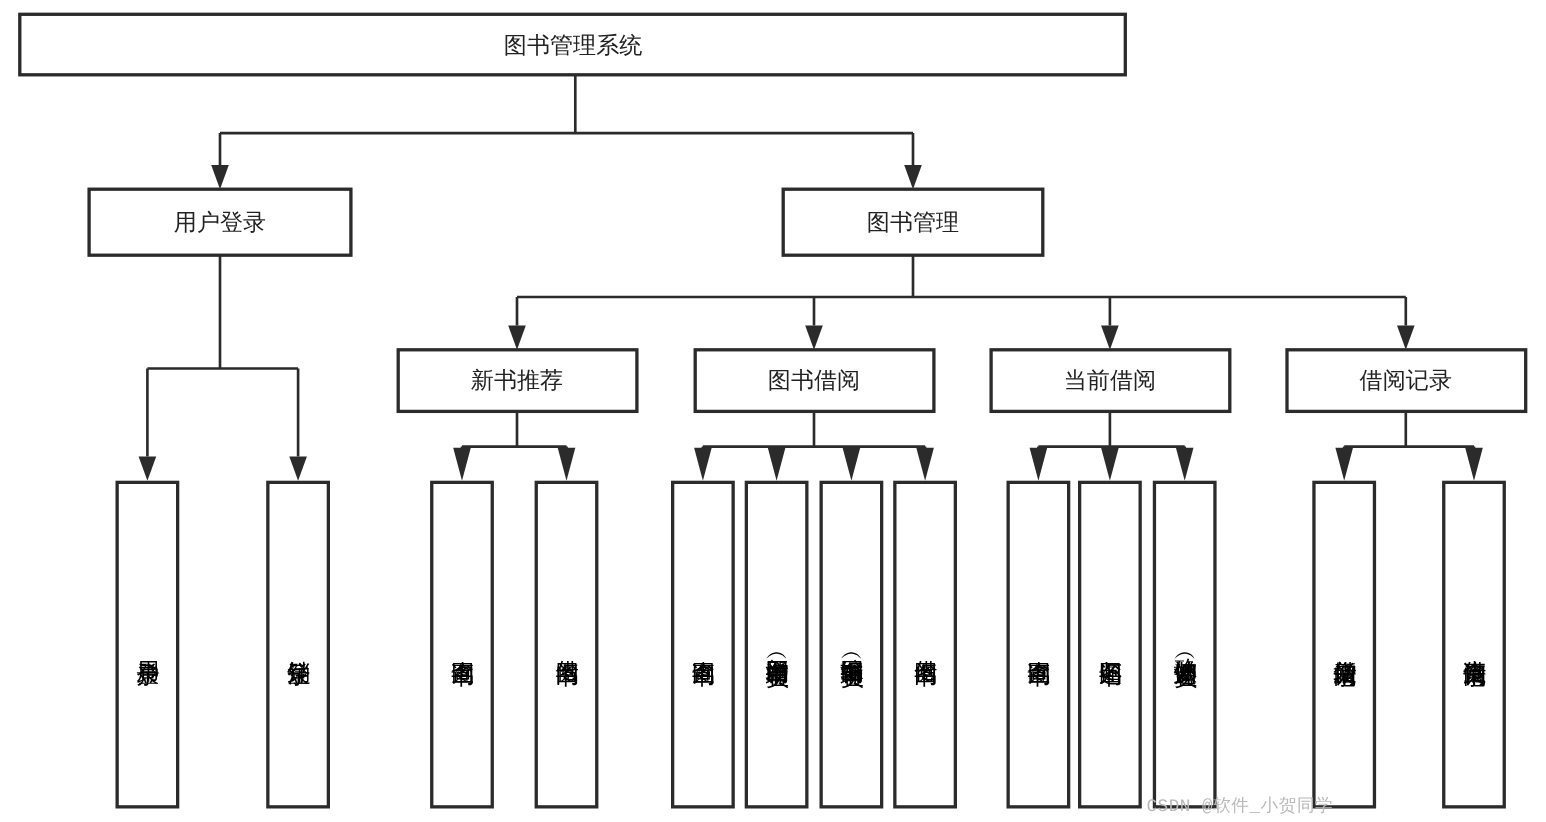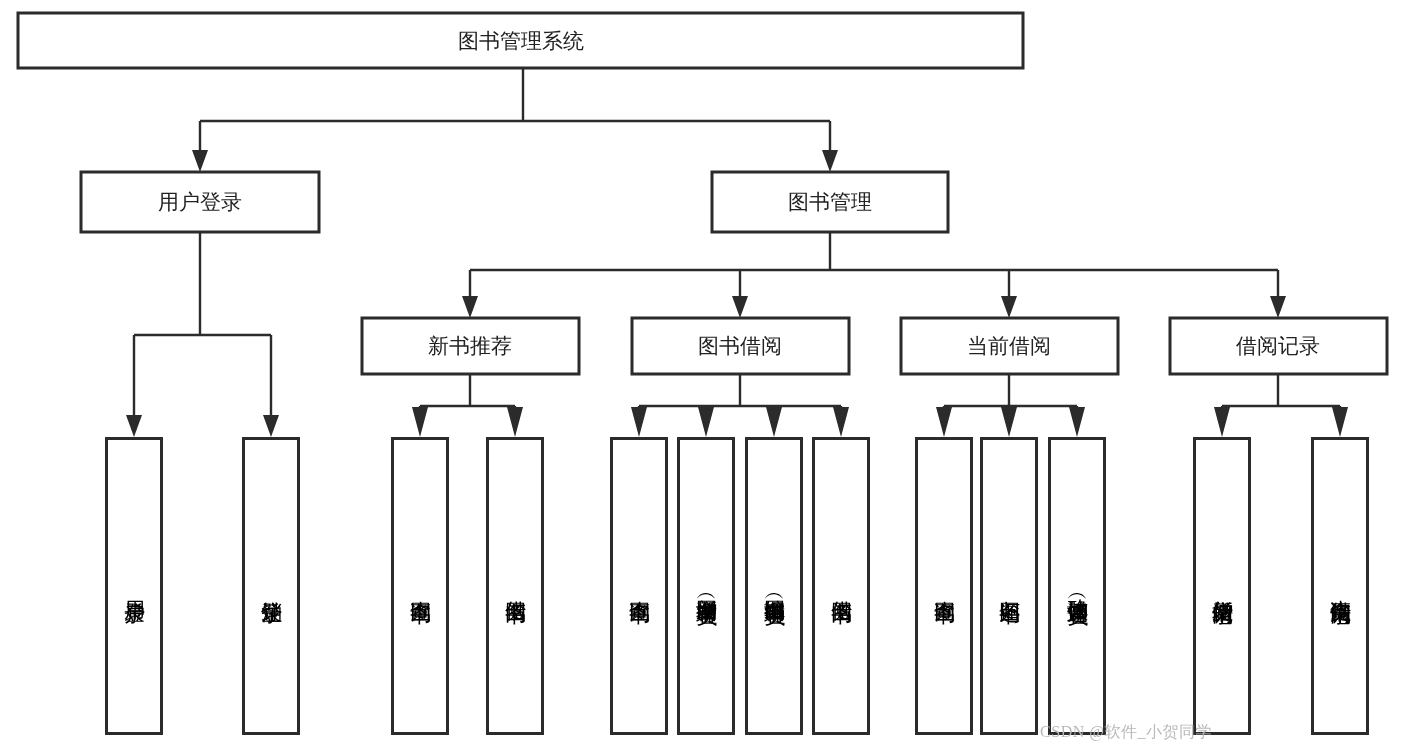--- a/index.html
+++ b/index.html
@@ -26,21 +26,21 @@
     text-orientation:upright;
     letter-spacing:1px;
     white-space:nowrap;
   }
   .leaf-wrap{
     display:flex;align-items:center;justify-content:center;
     box-sizing:border-box;position:absolute;
   }
   .watermark{
     position:absolute;right:8px;bottom:4px;
-    font-family:Liberation Serif, serif;
+    font-family:Liberation Mono, monospace;
     font-size:16px;color:#b9b9b9;white-space:nowrap;
     letter-spacing:0.5px;
   }
 </style>
 </head>
 <body>
 
 <div id="diagram-root">
 
   <svg width="1405" height="747" viewBox="0 0 1405 747">

